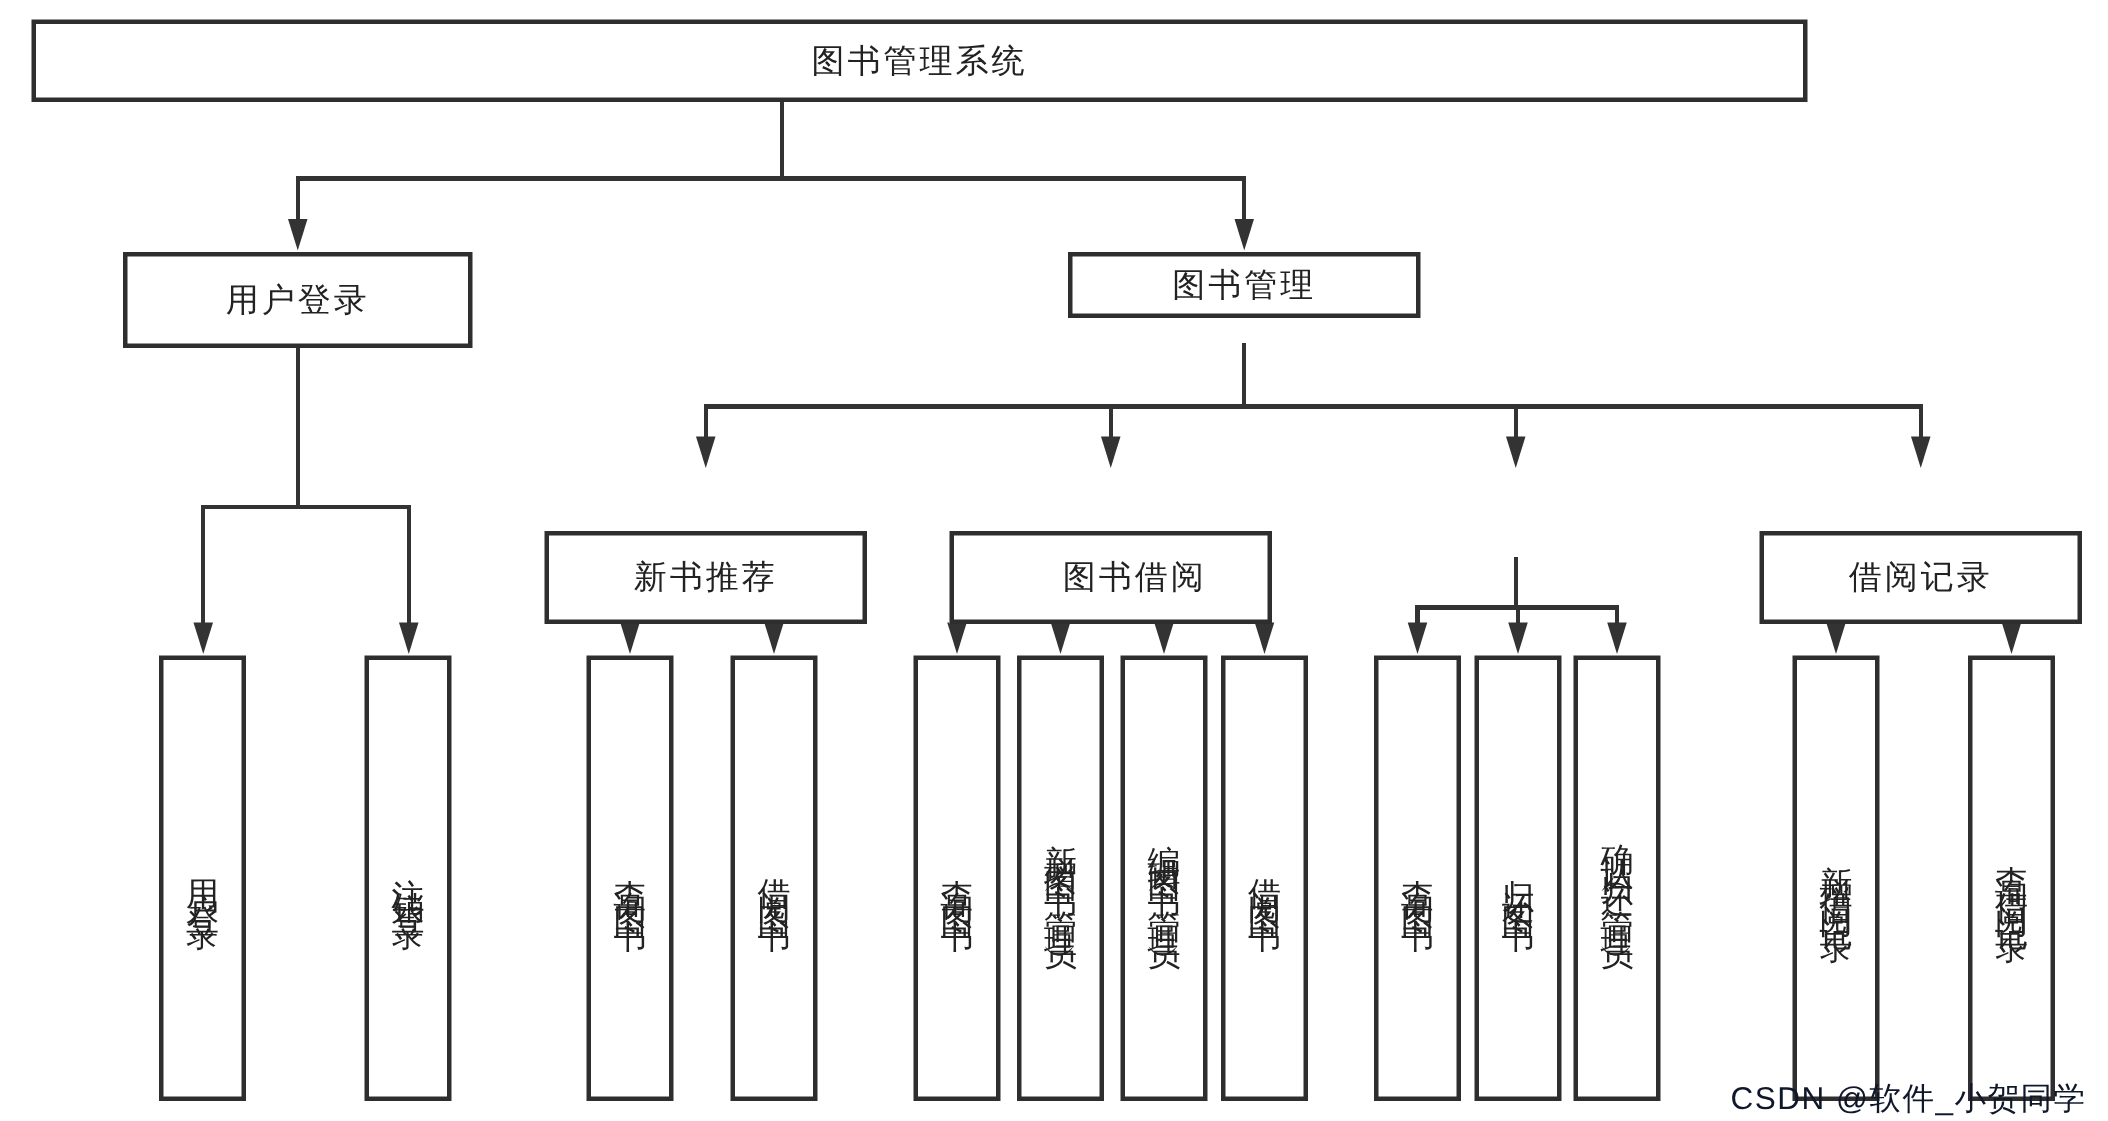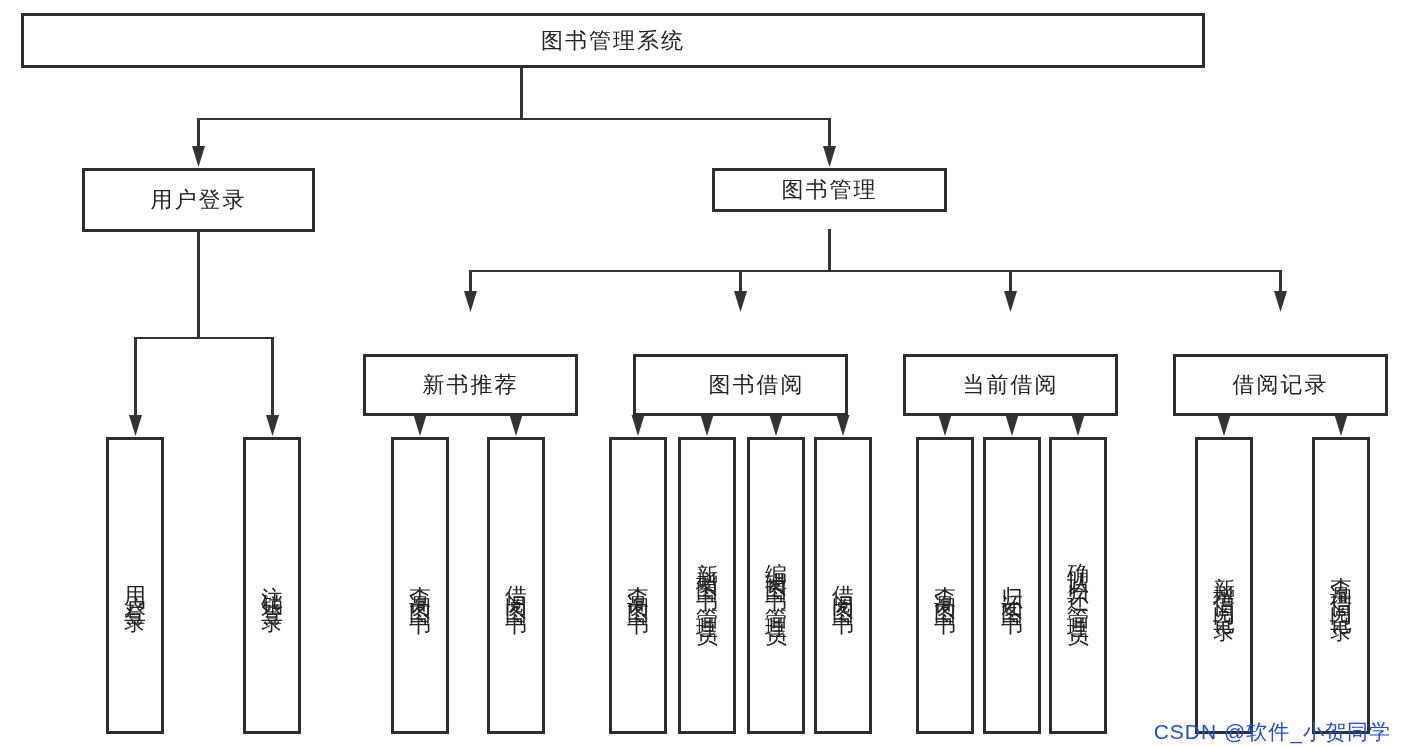--- a/index.html
+++ b/index.html
@@ -51,21 +51,21 @@
   .leaf-3{left:391px;}  .leaf-4{left:487px;}
   .leaf-5{left:609px;}  .leaf-6{left:678px;}
   .leaf-7{left:747px;}  .leaf-8{left:814px;}
   .leaf-9{left:916px;}  .leaf-10{left:983px;}
   .leaf-11{left:1049px;}
   .leaf-12{left:1195px;} .leaf-13{left:1312px;}
   .watermark{
     position:absolute;
     right:14px;bottom:1px;
     font-size:21px;
-    color:#1d4ed8;
+    color:#0f172a;
     letter-spacing:1px;
     z-index:5;
     white-space:nowrap;
   }
 </style>
 </head>
 <body>
 
 <div class="canvas">
 
@@ -126,23 +126,20 @@
   <div class="box l2-book">
     <span class="h-label">图书管理</span>
   </div>
 
   <div class="box l3 l3-1">
     <span class="h-label">新书推荐</span>
   </div>
   <div class="box l3 l3-2">
     <span class="h-label">图书借阅</span>
   </div>
-  <div class="box l3 l3-3">
-    <span class="h-label">当前借阅</span>
-  </div>
   <div class="box l3 l3-4">
     <span class="h-label">借阅记录</span>
   </div>
 
   <div class="box leaf leaf-1">
     <span class="v-label">用户登录</span>
   </div>
   <div class="box leaf leaf-2">
     <span class="v-label">注销登录</span>
   </div>

